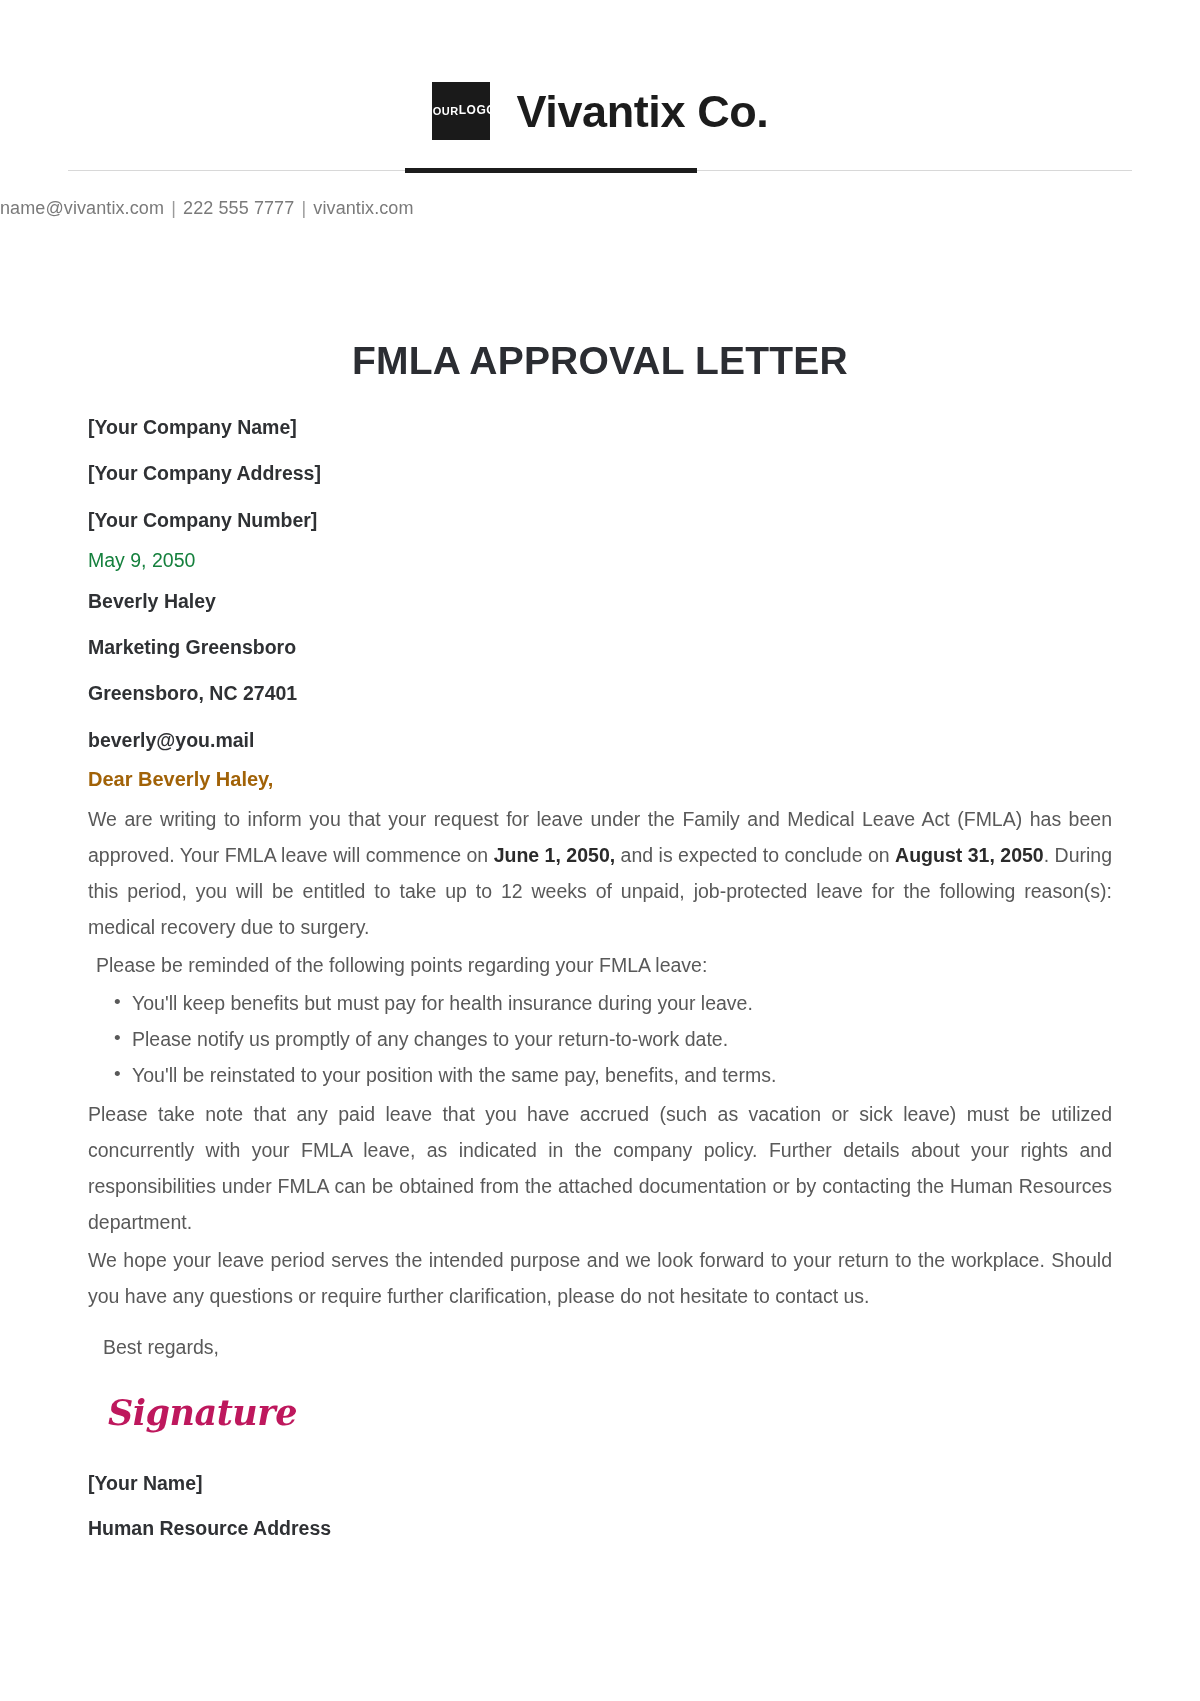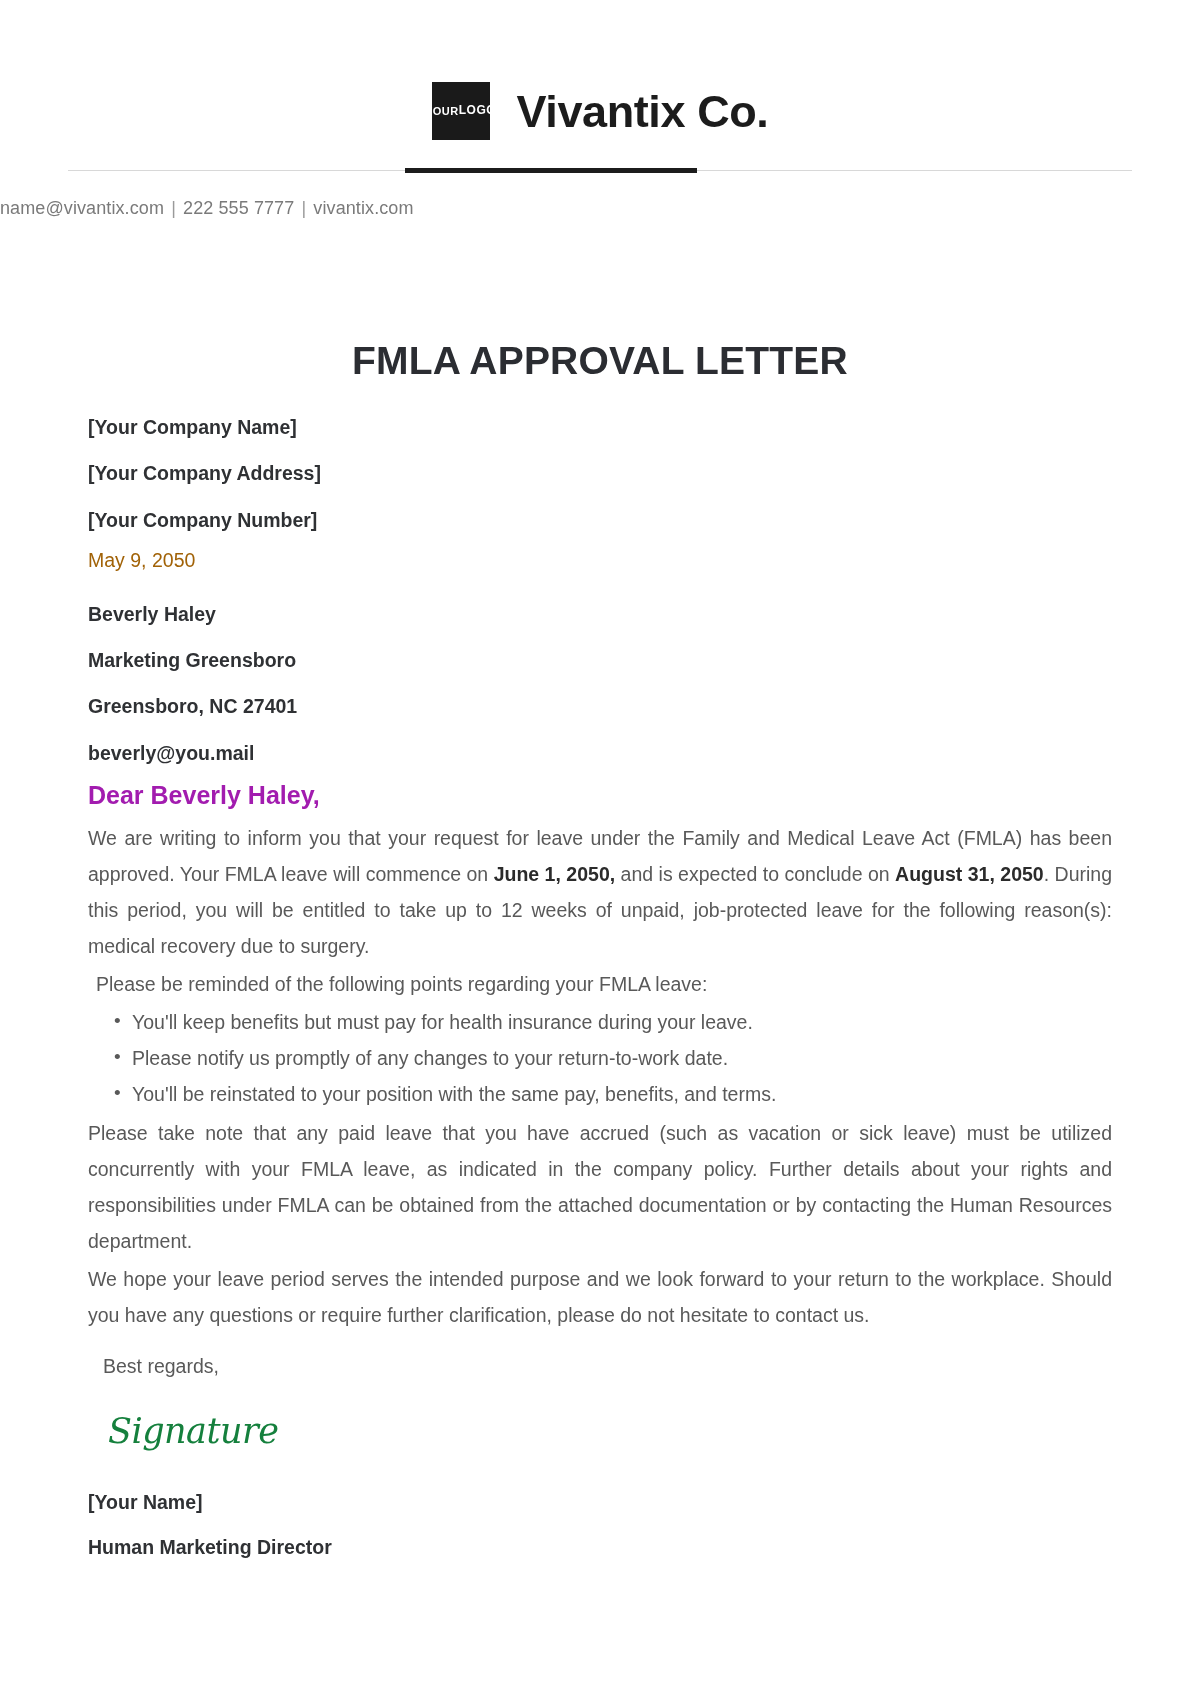--- a/index.html
+++ b/index.html
@@ -117,32 +117,32 @@
   .meta-strong {
     font-size: 19.5px;
     font-weight: 700;
     color: #2f3134;
     margin-bottom: 22px;
     line-height: 1.25;
   }
   .meta-date {
     font-size: 19.5px;
     font-weight: 400;
-    color: #a16207;
-    margin-bottom: 29px;
+    color: #15803d;
+    margin-bottom: 16px;
     line-height: 1.25;
   }
   .meta-tight {
     margin-bottom: 16px;
   }
 
   .salutation {
-    font-size: 25px;
-    font-weight: 700;
-    color: #a21caf;
+    font-size: 20px;
+    font-weight: 700;
+    color: #a16207;
     margin-top: 0;
     margin-bottom: 10px;
   }
 
   p.body-par {
     font-size: 19.5px;
     line-height: 1.85;
     color: #595959;
     text-align: justify;
     margin: 0 0 2px 0;
@@ -183,23 +183,24 @@
     color: #595959;
     margin: 15px;
   }
 
   .signature {
     margin-top: 30px;
     margin-left: 20px;
     font-family: "DejaVu Serif", serif;
     font-style: italic;
     font-size: 35px;
-    color: #15803d;
+    color: #be185d;
     letter-spacing: -0.5px;
     line-height: 1;
+    font-weight: bold;
   }
 
   .closing-block {
     margin-top: 42px;
   }
   .closing-name {
     font-size: 19.5px;
     font-weight: 700;
     color: #2f3134;
     margin-bottom: 22px;
@@ -273,17 +274,17 @@
     <p class="body-par">Please take note that any paid leave that you have accrued (such as vacation or sick leave) must be utilized concurrently with your FMLA leave, as indicated in the company policy. Further details about your rights and responsibilities under FMLA can be obtained from the attached documentation or by contacting the Human Resources department.</p>
 
     <p class="body-par">We hope your leave period serves the intended purpose and we look forward to your return to the workplace. Should you have any questions or require further clarification, please do not hesitate to contact us.</p>
 
     <p class="sign-off">Best regards,</p>
 
     <div class="signature">Signature</div>
 
     <section class="closing-block">
       <div class="closing-name">[Your Name]</div>
-      <div class="closing-role">Human Marketing Director</div>
+      <div class="closing-role">Human Resource Address</div>
     </section>
 
   </main>
 </div>
 
 </body></html>

